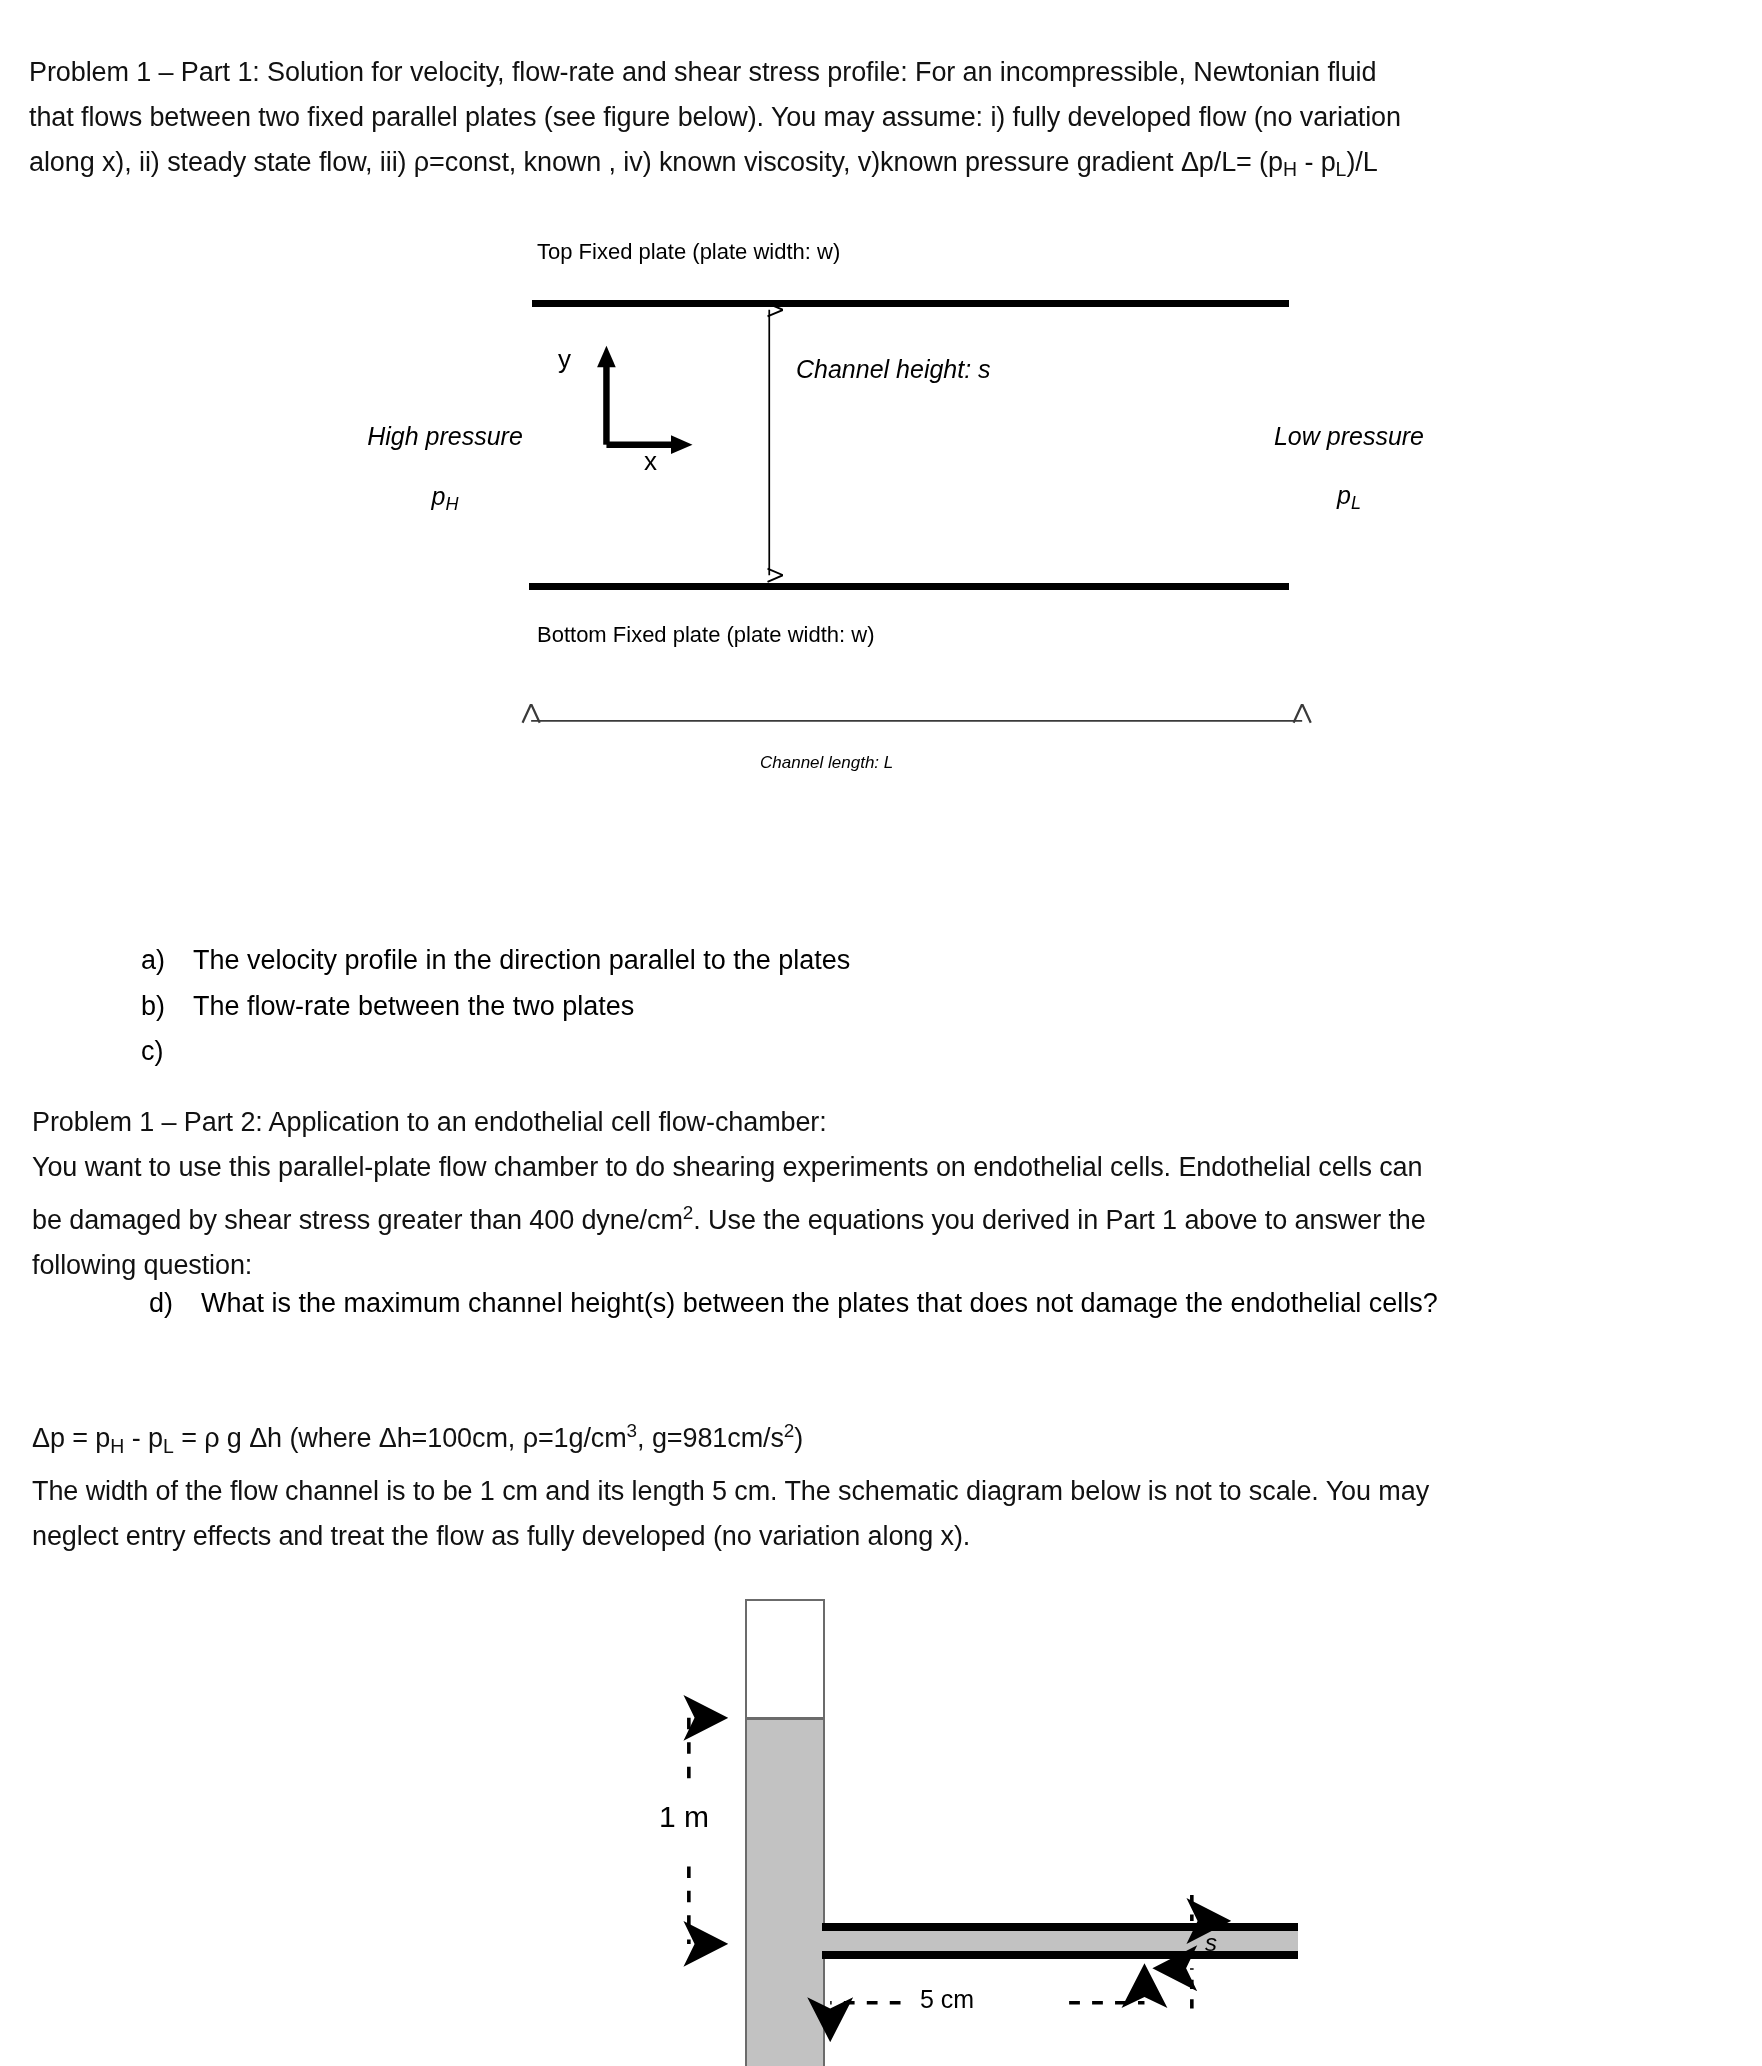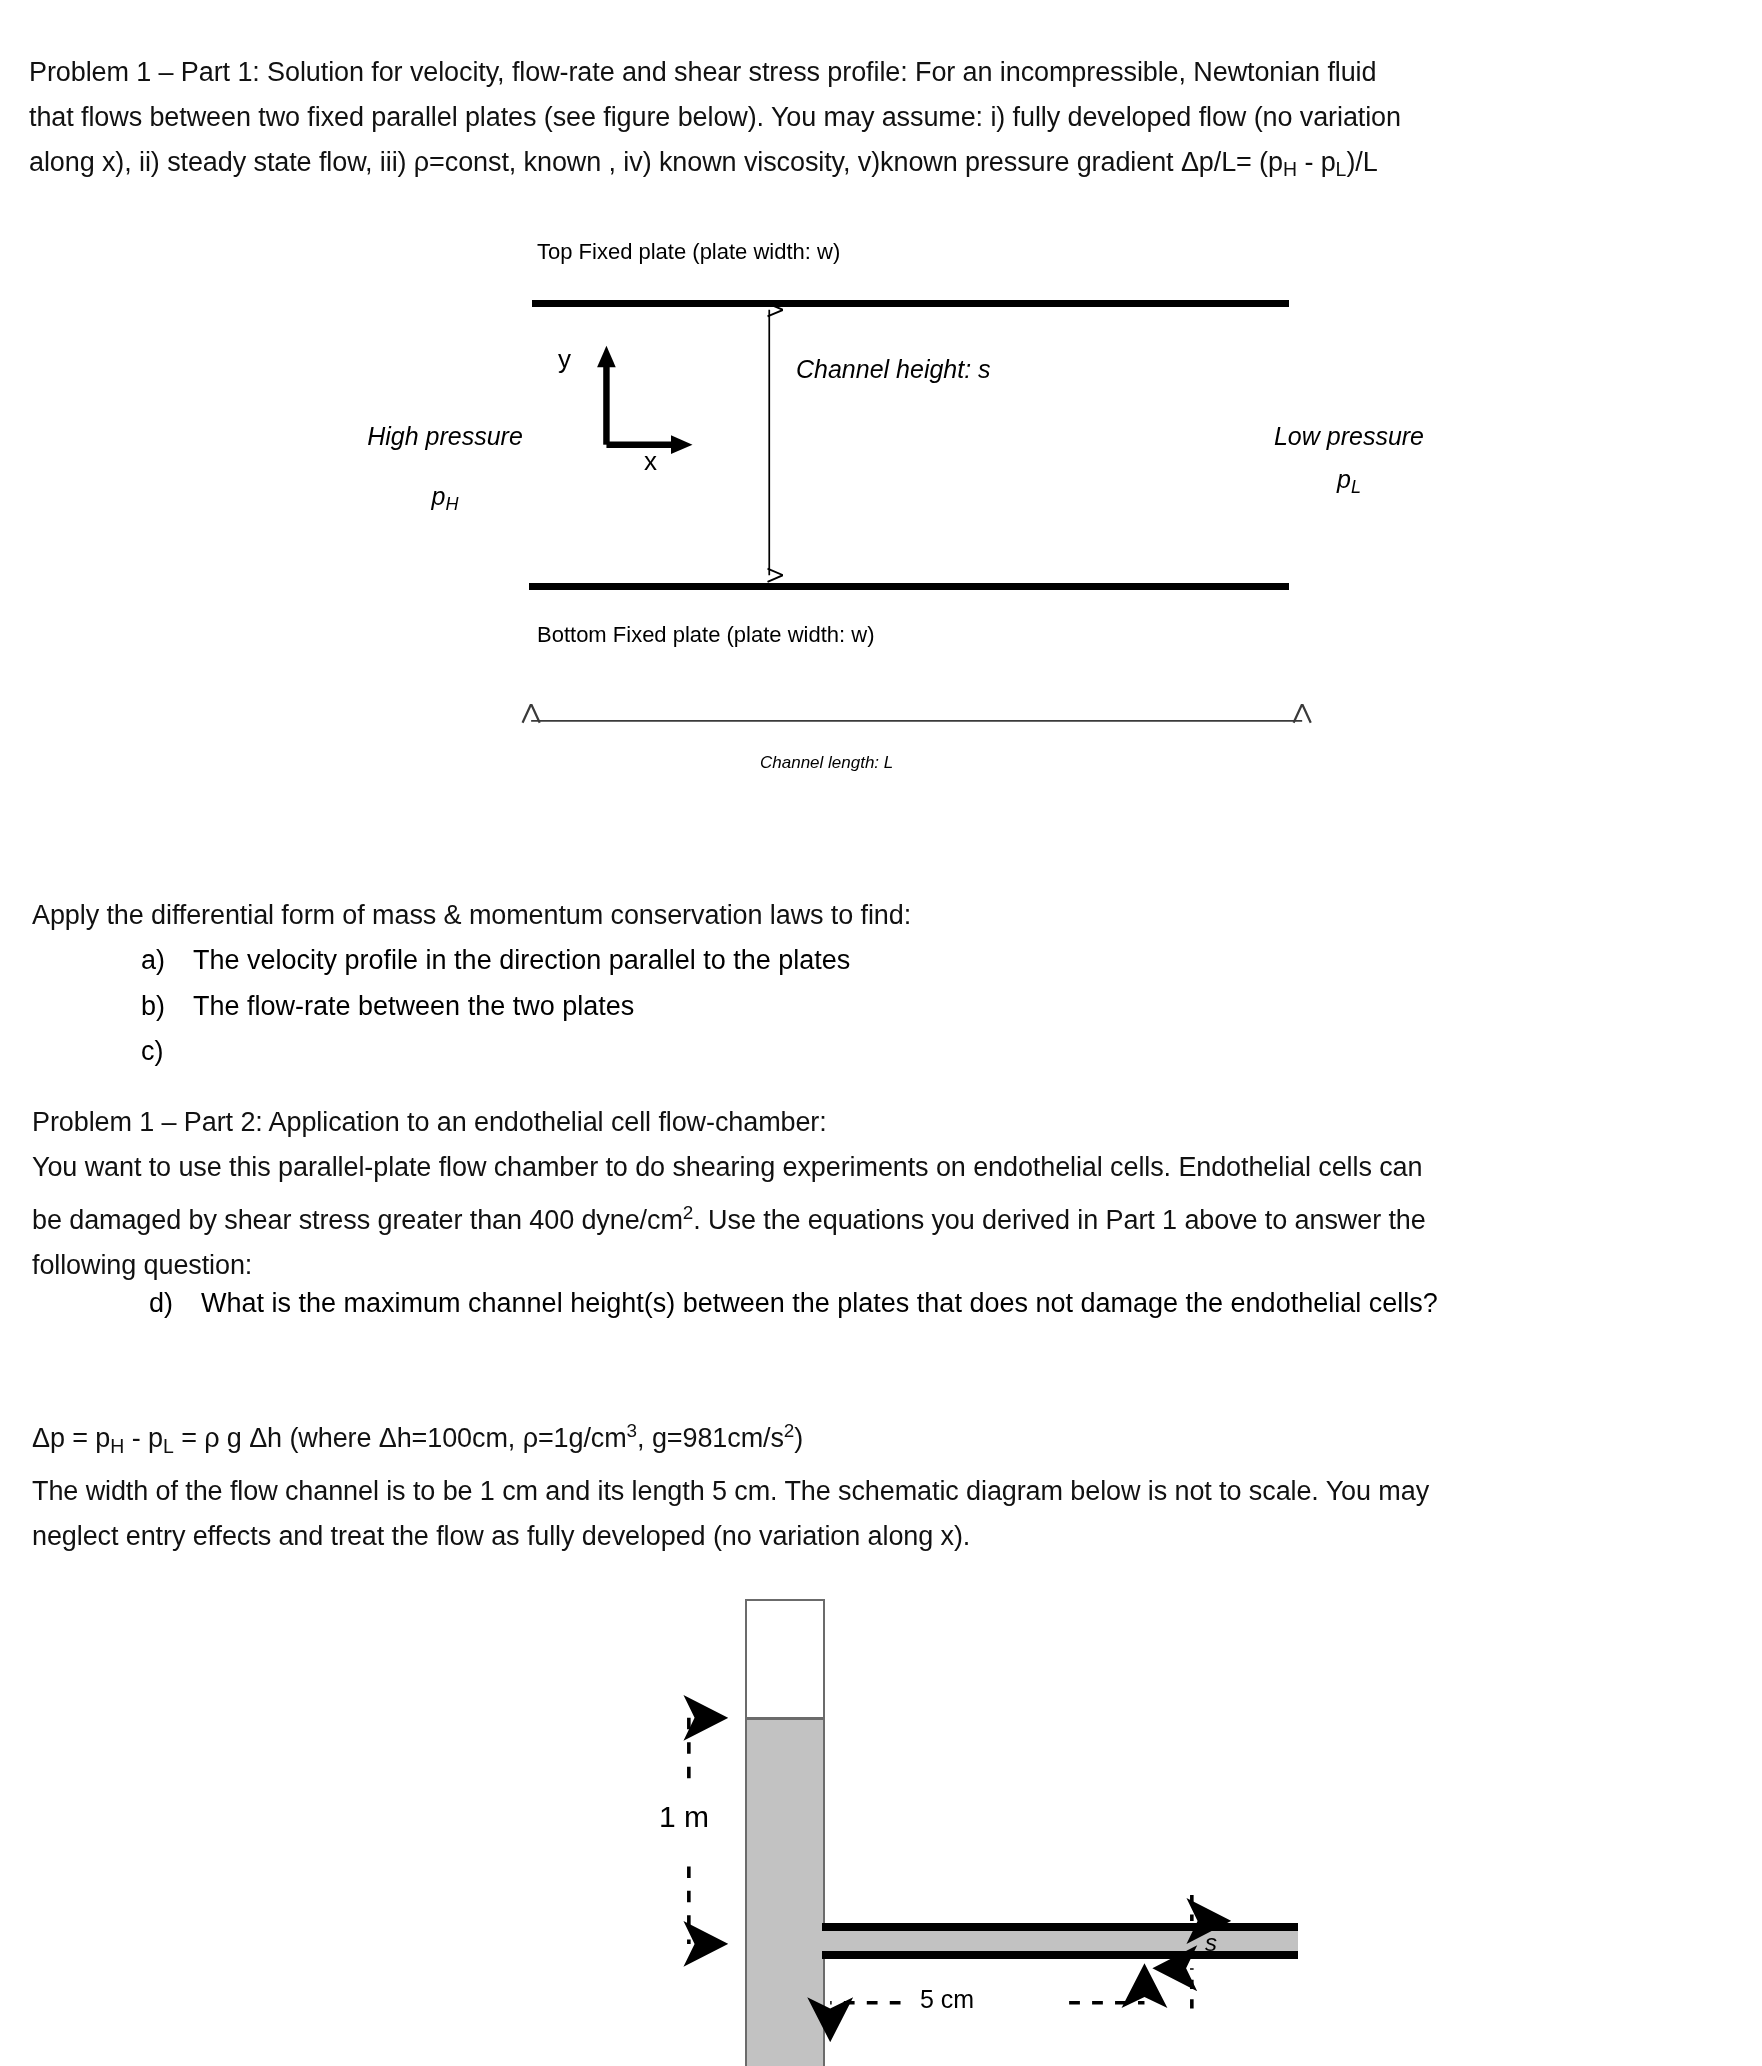--- a/index.html
+++ b/index.html
@@ -172,29 +172,26 @@
 
     <div class="lbl italic center" style="left:357px; top:420px; width:176px; font-size:25px;">
       <div>High pressure</div>
       <div style="margin-top:27px;font-style:italic;">
         <span>p</span><span class="sub">H</span>
       </div>
     </div>
 
     <div class="lbl italic center" style="left:1220px; top:420px; width:258px; font-size:25px;">
       <div>Low pressure</div>
-      <div style="margin-top:10px;">
+      <div style="margin-top:26px;">
         <span>p</span><span class="sub">L</span>
       </div>
     </div>
   </div>
 
-  <div class="para" style="left:32px; top:893px; width:1707px;">
-    <span>Apply the differential form of mass &amp; momentum conservation laws to find:</span>
-  </div>
 
   <div class="listrow" style="left:141px; top:938px;">
     <span class="marker">a)</span>
     <span>The velocity profile in the direction parallel to the plates</span>
   </div>
   <div class="listrow" style="left:141px; top:984px;">
     <span class="marker">b)</span>
     <span>The flow-rate between the two plates</span>
   </div>
   <div class="listrow" style="left:141px; top:1029px;">

